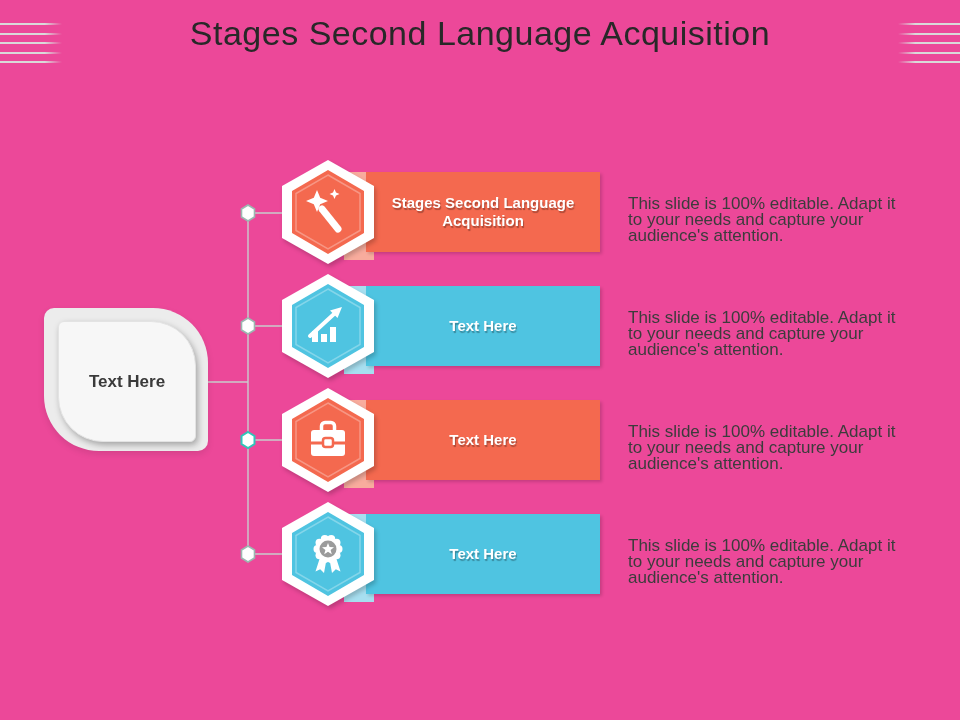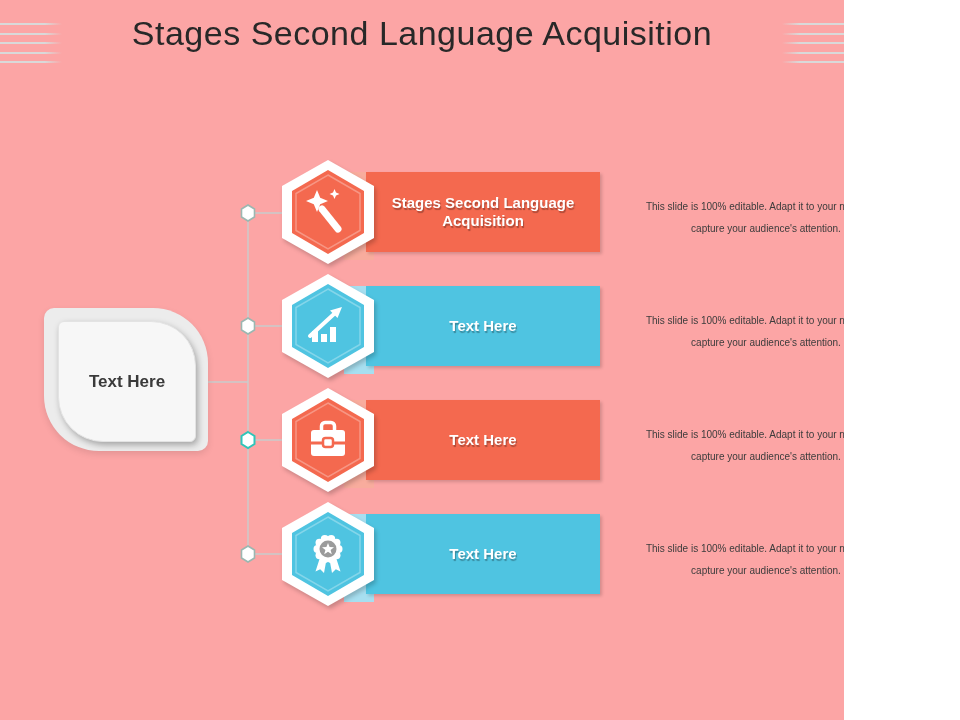--- a/index.html
+++ b/index.html
@@ -9,21 +9,21 @@
     --cyan-light:#A7DFF0;
     --node-muted:#9BB7B1;
     --node-bright:#2FC5B9;
     --line-gray:#C9CDCD;
     --title-ink:#282828;
     --body-ink:#3C3C3C;
   }
   *{margin:0;padding:0;box-sizing:border-box;}
   html,body{background:#ffffff;}
   body{font-family:"Liberation Sans", sans-serif;}
-  .slide{position:relative;width:844px;height:720px;background:#fca5a5;overflow:hidden;}
+  .slide{position:relative;width:960px;height:720px;background:#ec4899;overflow:hidden;}
 
   
   .title{position:absolute;top:14px;left:0;width:100%;text-align:center;
     font-size:34px;font-weight:400;color:var(--title-ink);letter-spacing:0.5px;}
 
   
   .corner-lines{position:absolute;top:23px;width:62px;}
   .corner-lines.left{left:0;}
   .corner-lines.right{right:0;}
   .corner-lines .line{height:2px;margin-bottom:7.5px;}
@@ -59,22 +59,22 @@
   .banner-label{display:block;max-width:205px;text-align:center;color:#fff;
     font-weight:bold;font-size:15px;line-height:1.2;
     text-shadow:1px 1.5px 1px rgba(0,0,0,0.30);}
   .hex{position:absolute;left:0;top:0;filter:drop-shadow(2px 3px 2px rgba(0,0,0,0.20));}
   .hex-outer{fill:#ffffff;}
   .row.orange .hex-fill{fill:var(--orange);}
   .row.cyan   .hex-fill{fill:var(--cyan);}
   .hex-bevel{fill:none;stroke:rgba(255,255,255,0.30);stroke-width:1.5;}
   .row.orange .accent-fill{fill:var(--orange);}
   .row.orange .accent-stroke{stroke:var(--orange);}
-  .desc{position:absolute;left:348px;top:36px;width:276px;text-align:center;
-    font-size:10px;line-height:22px;color:var(--body-ink);}
+  .desc{position:absolute;left:348px;top:36px;width:276px;
+    font-size:17px;line-height:16px;color:var(--body-ink);}
 </style>
 </head>
 <body>
 
 <div class="slide">
 
   <div class="corner-lines left">
     <div class="line"></div>
     <div class="line"></div>
     <div class="line"></div>

